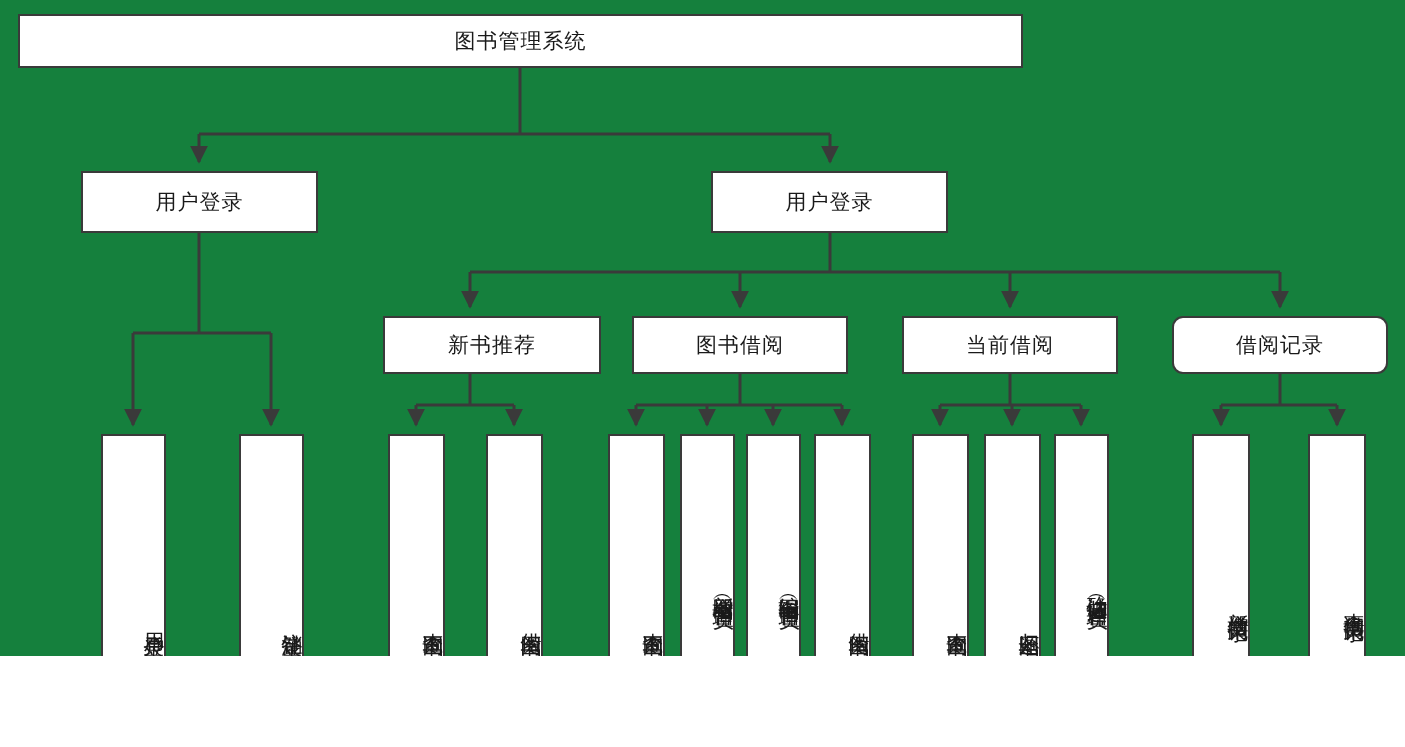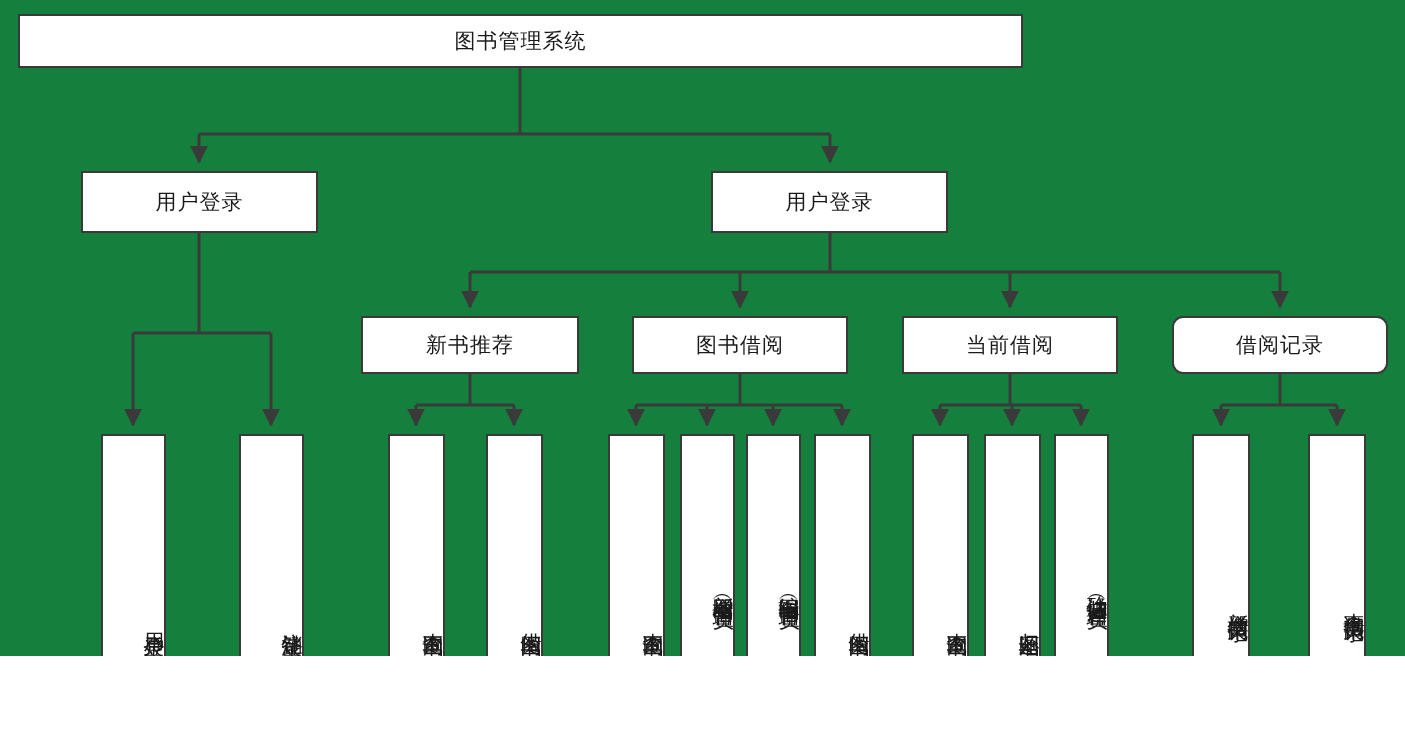--- a/index.html
+++ b/index.html
@@ -121,21 +121,21 @@
     <span>图书管理系统</span>
   </div>
 
   <div class="node h" style="left:81px;top:171px;width:237px;height:62px;">
     <span>用户登录</span>
   </div>
   <div class="node h" style="left:711px;top:171px;width:237px;height:62px;">
     <span>用户登录</span>
   </div>
 
-  <div class="node h" style="left:361px;top:316px;width:218px;height:58px;text-align:center;">
+  <div class="node h" style="left:383px;top:316px;width:218px;height:58px;text-align:center;">
     <span>新书推荐</span>
   </div>
   <div class="node h" style="left:632px;top:316px;width:216px;height:58px;">
     <span>图书借阅</span>
   </div>
   <div class="node h" style="left:902px;top:316px;width:216px;height:58px;">
     <span>当前借阅</span>
   </div>
   <div class="node h" style="left:1172px;top:316px;width:216px;height:58px;border-radius:11px;">
     <span>借阅记录</span>

